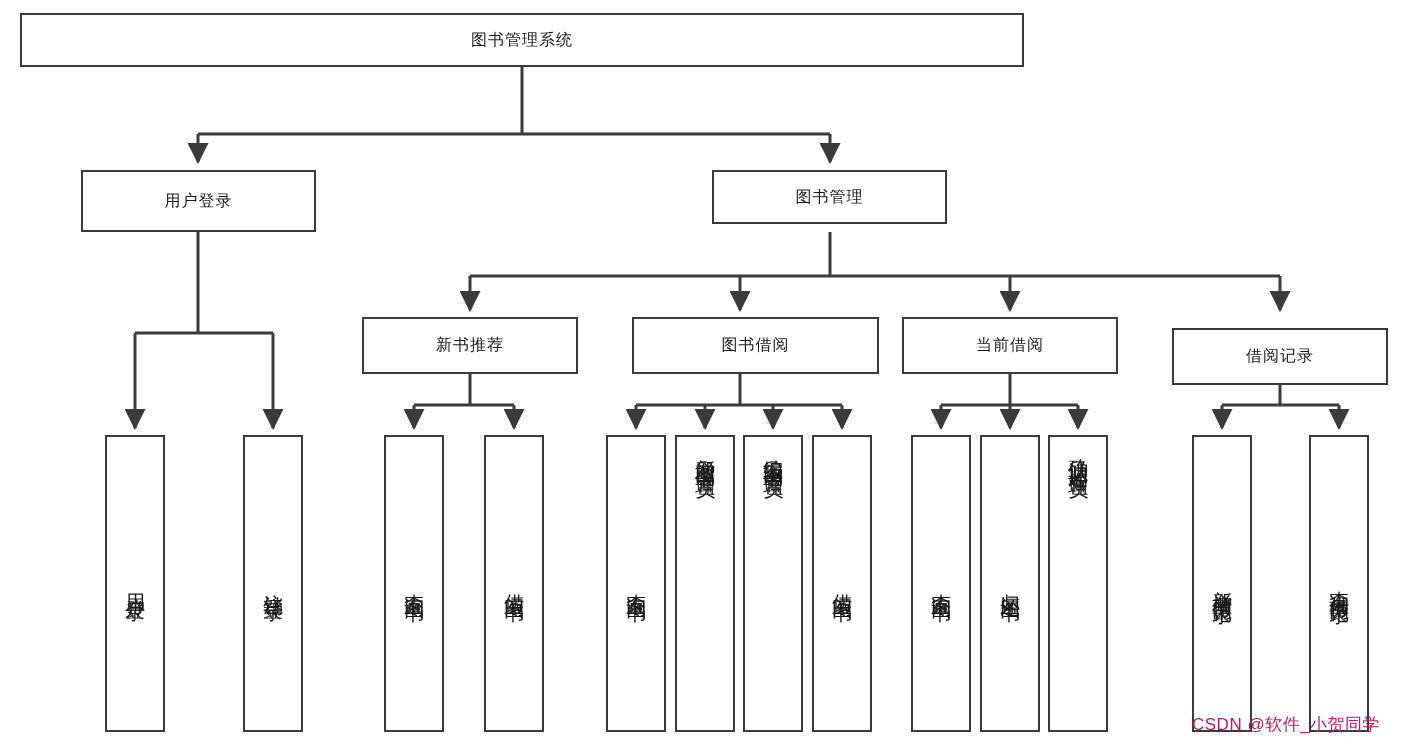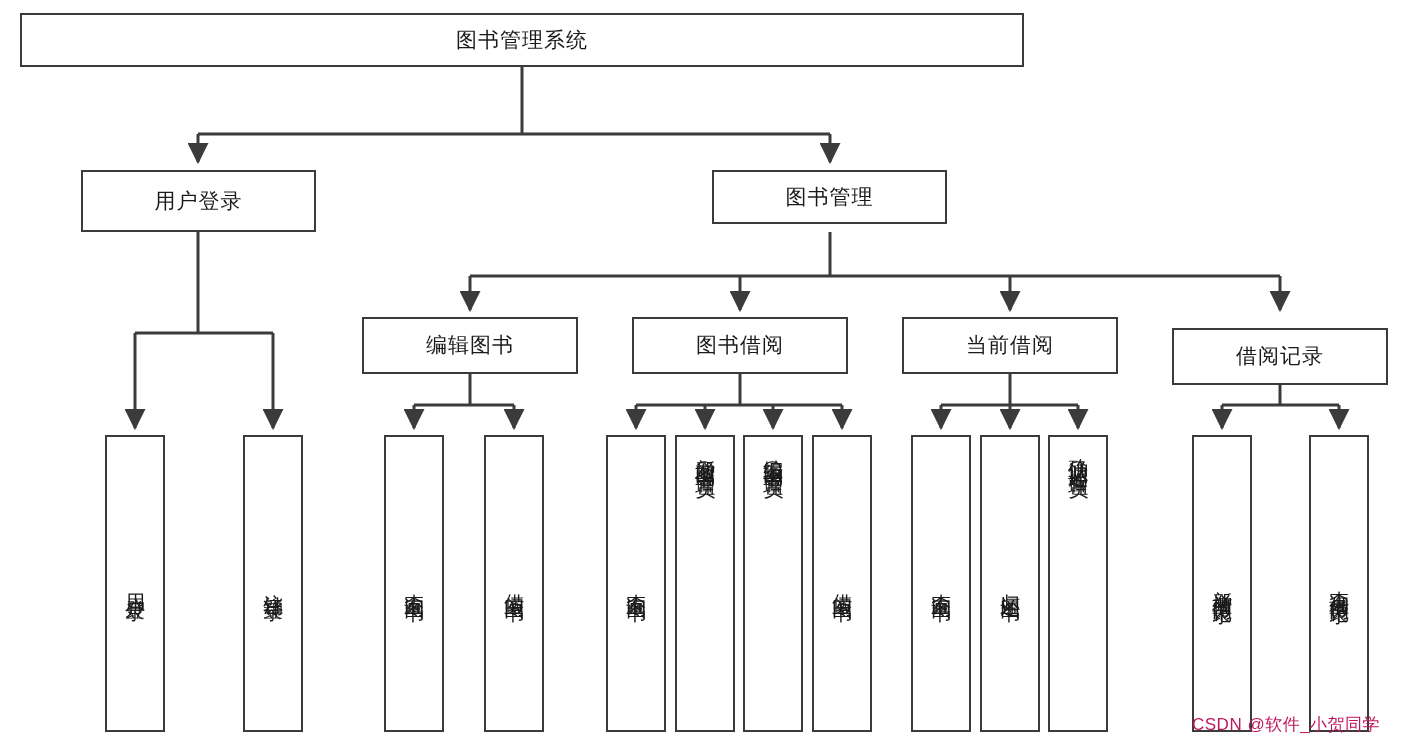--- a/index.html
+++ b/index.html
@@ -35,21 +35,21 @@
     justify-content: center;
     color: #1a1a1a;
   }
   .node-label {
     display: block;
     text-align: center;
     line-height: 1.28;
   }
   .node.horiz .node-label {
     writing-mode: horizontal-tb;
-    font-size: 21px;
+    font-size: 16px;
     letter-spacing: 1px;
   }
   .node.vert {
     align-items: flex-start;
     justify-content: center;
     padding-top: 6px;
   }
   .node.vert .node-label {
     writing-mode: vertical-rl;
     text-orientation: upright;
@@ -129,23 +129,23 @@
   </div>
 
   <div class="node horiz" style="left:81px; top:170px; width:235px; height:62px;">
     <span class="node-label">用户登录</span>
   </div>
   <div class="node horiz" style="left:712px; top:170px; width:235px; height:54px;">
     <span class="node-label">图书管理</span>
   </div>
 
   <div class="node horiz" style="left:362px; top:317px; width:216px; height:57px;">
-    <span class="node-label">编辑图书</span>
+    <span class="node-label">新书推荐</span>
   </div>
-  <div class="node horiz" style="left:632px; top:317px; width:216px; height:57px;align-items:center;">
+  <div class="node horiz" style="left:632px; top:317px; width:247px; height:57px;align-items:center;">
     <span class="node-label">图书借阅</span>
   </div>
   <div class="node horiz" style="left:902px; top:317px; width:216px; height:57px;">
     <span class="node-label">当前借阅</span>
   </div>
   <div class="node horiz" style="left:1172px; top:328px; width:216px; height:57px;">
     <span class="node-label">借阅记录</span>
   </div>
 
   <div class="node vert mid" style="left:105px; top:435px; width:60px; height:297px;">

